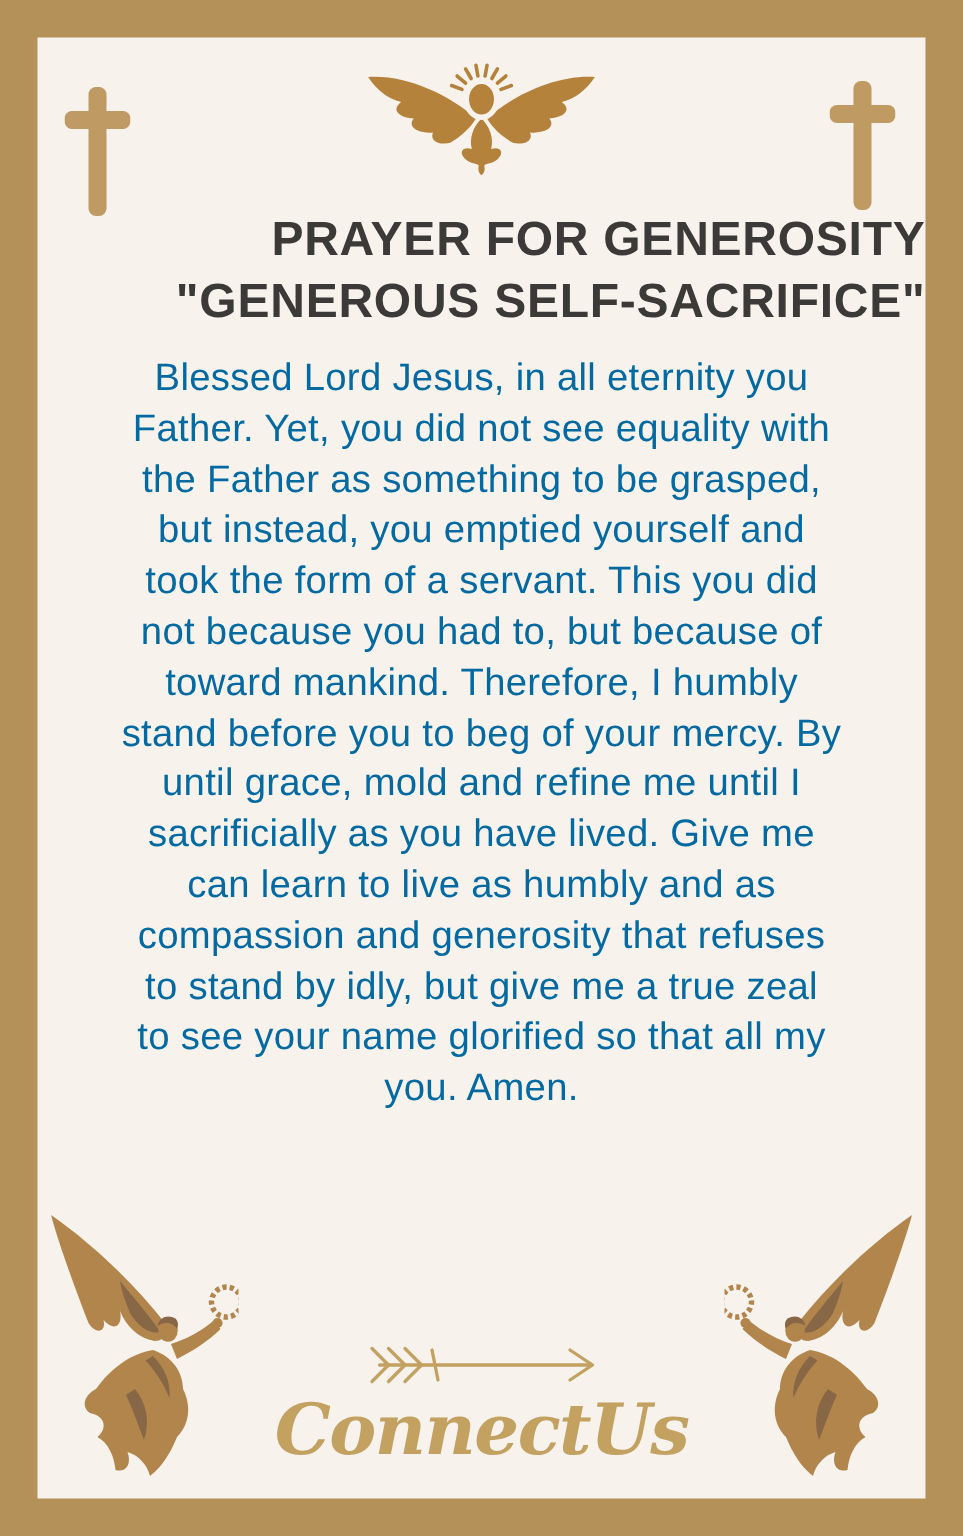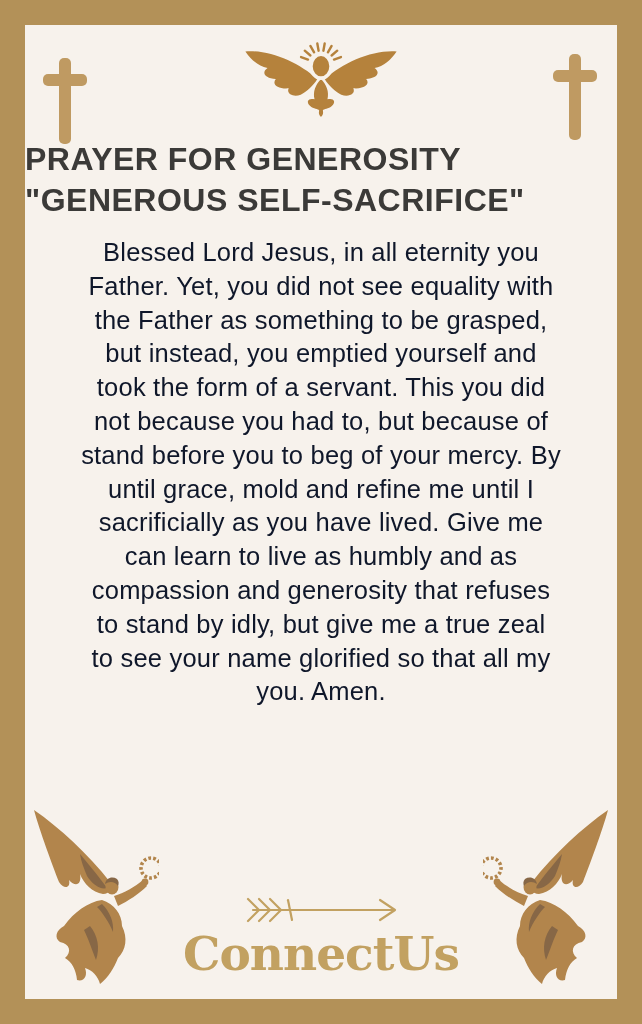--- a/index.html
+++ b/index.html
@@ -20,50 +20,50 @@
   .cross-left{left:18px;top:32px;}
   .cross-right{right:20px;top:28px;}
   .seraph{
     position:absolute;left:50%;top:16px;
     width:166px;height:78px;
     transform:translateX(-50%);
   }
   
   .title{
     position:absolute;top:114px;left:0;right:0;
-    text-align:left;
+    text-align:right;
     font-weight:bold;
     font-size:32px;line-height:41px;
     letter-spacing:.5px;
     color:#3b3a38;
   }
   .title div{white-space:nowrap;}
   
   .prayer{
     position:absolute;top:211px;left:0;right:0;
     text-align:center;
     font-size:25.5px;line-height:33.8px;
     letter-spacing:.2px;
-    color:#0f172a;
+    color:#0369a1;
   }
   .prayer div{white-space:nowrap;}
   
   .angel{position:absolute;width:127px;height:182px;bottom:9px;}
   .angel-left{left:7px;}
   .angel-right{right:7px;transform:scaleX(-1);}
   .arrow{
     position:absolute;top:872px;left:50%;
     transform:translateX(-50%);
     width:156px;height:26px;
   }
   .logo{
     position:absolute;top:891px;left:0;right:0;
     text-align:center;
     font-family:"DejaVu Serif","Liberation Serif",serif;
-    font-weight:bold;
+    font-style:italic;font-weight:bold;
     font-size:47px;line-height:1.6;
     letter-spacing:-1px;
     color:#c2a161;
   }
 </style>
 </head>
 <body>
 
 <div class="card">
   <div class="frame">
@@ -100,20 +100,21 @@
       <div>"GENEROUS SELF-SACRIFICE"</div>
     </div>
 
     <div class="prayer">
       <div>Blessed Lord Jesus, in all eternity you</div>
       <div>Father. Yet, you did not see equality with</div>
       <div>the Father as something to be grasped,</div>
       <div>but instead, you emptied yourself and</div>
       <div>took the form of a servant. This you did</div>
       <div>not because you had to, but because of</div>
+      <div>toward mankind. Therefore, I humbly</div>
       <div>stand before you to beg of your mercy. By</div>
       <div>until grace, mold and refine me until I</div>
       <div>sacrificially as you have lived. Give me</div>
       <div>can learn to live as humbly and as</div>
       <div>compassion and generosity that refuses</div>
       <div>to stand by idly, but give me a true zeal</div>
       <div>to see your name glorified so that all my</div>
       <div>you. Amen.</div>
     </div>
 

